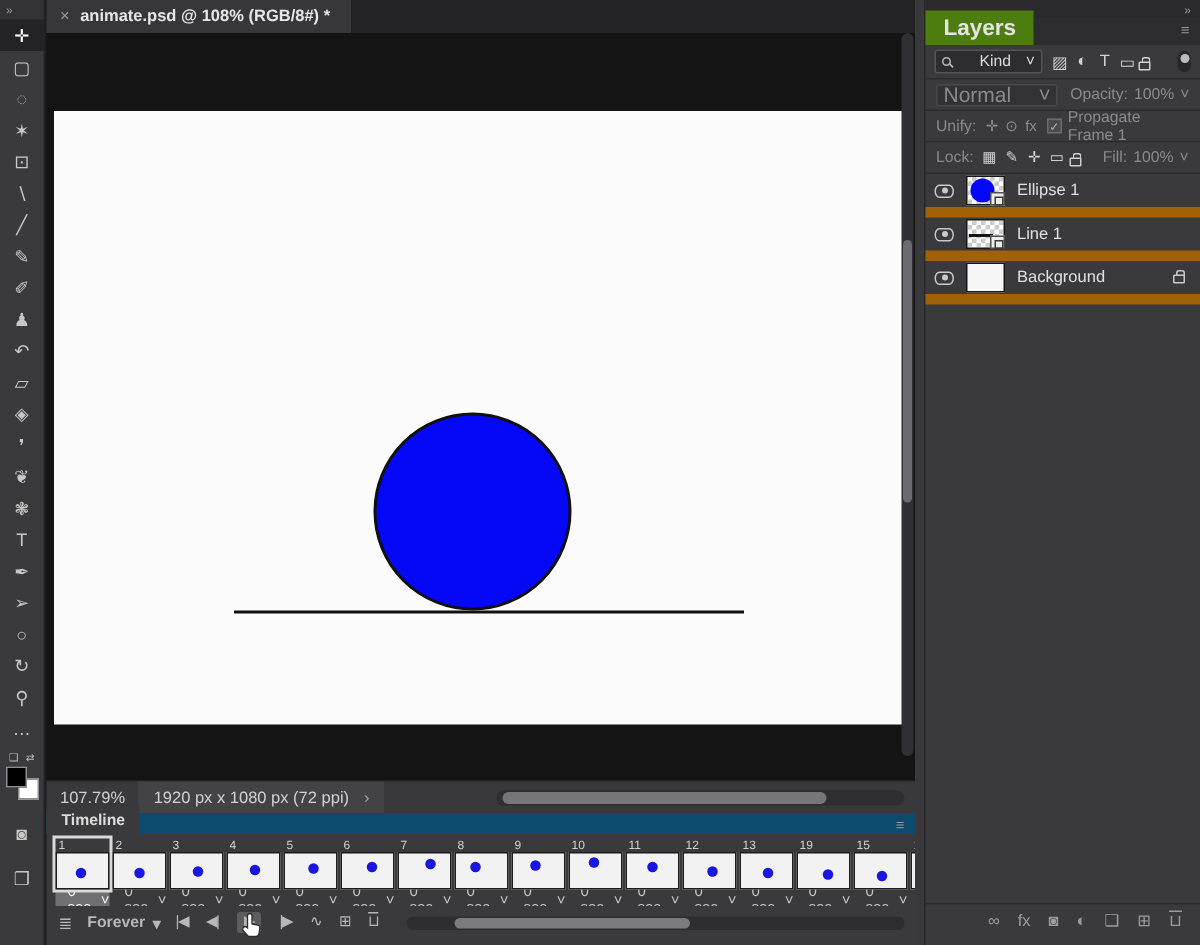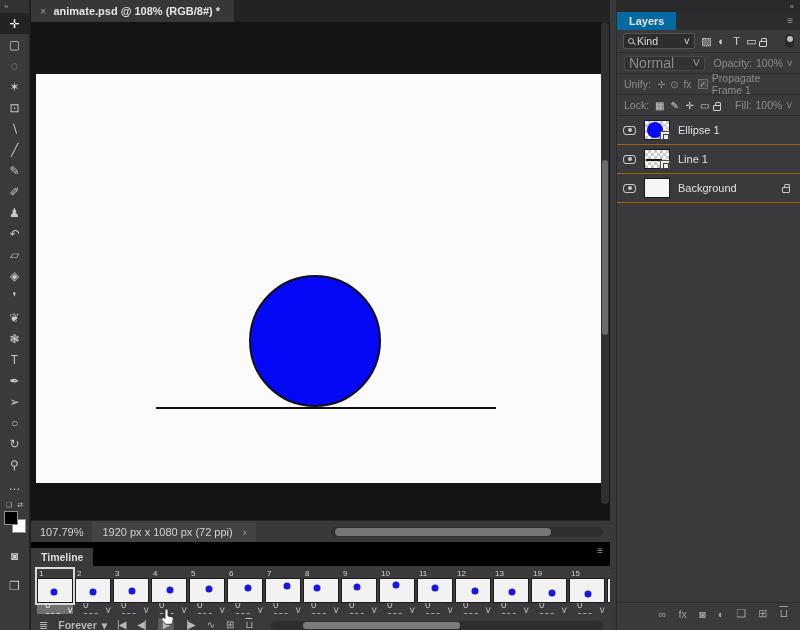--- a/index.html
+++ b/index.html
@@ -43,21 +43,21 @@
   #statusbar { position:absolute; top:520px; left:0; width:579px; height:22px;
     background:#39393b; border-top:1px solid #232325; display:flex; align-items:center;
     font-size:11px; color:#d2d2d2; }
   #statusbar .zoomlvl { padding:0 9px; }
   #statusbar .docinfo { background:#434345; height:100%; display:flex; align-items:center; gap:10px; padding:0 10px; }
   #statusbar .chev { color:#a9a9a9; }
   #hscroll-track { position:absolute; left:300px; width:272px; top:6px; height:10px; background:#2f2f31; border-radius:5px; }
   #hscroll-thumb { position:absolute; left:4px; width:216px; top:1px; height:8px; background:#767678; border-radius:4px; }
   
   #timeline { position:absolute; left:31px; top:542px; width:579px; height:88px; background:#3a3a3c; }
-  .tl-tabstrip { height:24px; background:#000000; display:flex; align-items:flex-end; position:relative; }
+  .tl-tabstrip { height:14px; background:#0c4a6e; display:flex; align-items:flex-end; position:relative; }
   .tl-tab { background:#3a3a3c; padding:3px 10px 3px 10px; font-size:10.5px; color:#dcdcdc; font-weight:bold; }
   .panel-menu-btn { position:absolute; right:7px; top:3px; color:#9a9a9a; font-size:10px; }
   #frame-strip { height:48px; display:flex; align-items:flex-start; padding:3px 0 0 6px; overflow:hidden; }
   .frame { width:36px; margin-right:2px; flex:none; }
   .fwrap { position:relative; }
   .frame.selected .fwrap { outline:2px solid #d9d9d9; }
   .fnum { display:block; height:9px; font-size:8px; line-height:9px; color:#d2d2d2; padding-left:2px; }
   .fthumb { height:25px; background:#f2f2f2; border:1px solid #1c1c1c; position:relative; }
   .fdot { position:absolute; width:7px; height:7px; border-radius:50%; transform:translate(-50%,-50%); }
   .fdelay { height:12px; margin-top:1px; display:flex; align-items:center; justify-content:center; gap:1px;
@@ -71,44 +71,44 @@
   #tl-scrolltrack { position:absolute; left:240px; width:332px; top:7px; height:9px; background:#2e2e30; border-radius:5px; }
   #tl-scrollthumb { position:absolute; left:32px; width:157px; top:1px; height:7px; background:#7b7b7d; border-radius:4px; }
   
   #dock-gap { position:absolute; left:610px; top:0; width:6px; height:630px; background:#39393b; }
   
   #layers-panel { position:absolute; left:616px; top:0; width:184px; height:630px;
     background:#3a3a3c; display:flex; flex-direction:column; border-left:1px solid #29292b; }
   .panel-topstrip { height:12px; background:#2a2a2c; display:flex; justify-content:flex-end;
     align-items:center; padding-right:6px; color:#9a9a9a; font-size:8px; }
   .panel-tabstrip { height:18px; background:#2d2d2f; display:flex; align-items:flex-end; position:relative; }
-  .panel-tab { background:#0369a1; padding:3px 12px; font-size:11px; color:#e4e4e4; font-weight:bold;text-align:right; }
+  .panel-tab { background:#4d7c0f; padding:3px 12px; font-size:15px; color:#e4e4e4; font-weight:bold;text-align:right; }
   .filter-row { height:23px; display:flex; align-items:center; gap:4px; padding:0 6px;
     border-bottom:1px solid #2c2c2e; }
   .kind-field { width:72px; height:16px; background:#2d2d2f; border:1px solid #545456; border-radius:2px;
     display:flex; align-items:center; gap:3px; padding:0 4px; font-size:10.5px; color:#dcdcdc; }
-  .kind-field .grow { flex:1; }
+  .kind-field .grow { flex:1;margin-left:16px; }
   .mag { width:6px; height:6px; border:1px solid #b9b9b9; border-radius:50%; position:relative; flex:none; }
   .mag::after { content:''; position:absolute; width:4px; height:1px; background:#b9b9b9;
     transform:rotate(45deg); right:-3px; bottom:-1px; }
   .ficon { color:#d2d2d2; font-size:11px; width:15px; text-align:center; }
   .fswitch { margin-left:auto; width:9px; height:14px; background:#28282a; border-radius:5px; position:relative; }
   .fswitch::after { content:''; position:absolute; left:1.5px; top:1.5px; width:6px; height:6px;
     border-radius:50%; background:#bcbcbc; }
   .prow { height:21px; display:flex; align-items:center; gap:4px; padding:0 7px;
     font-size:10.5px; color:#8b8b8b; border-bottom:1px solid #2c2c2e; }
   .select-dis { width:86px; height:15px; background:#323234; border:1px solid #49494b; border-radius:2px;
     display:flex; align-items:center; justify-content:space-between; padding:0 4px; font-size:14px; }
   .uicon { font-size:10px; width:13px; text-align:center; color:inherit; }
   .lock-icons .uicon { color:#cfcfcf; }
   .cbx { width:10px; height:10px; background:#4a4a4c; border:1px solid #6c6c6e;
     display:flex; align-items:center; justify-content:center; font-size:8px; color:#b0b0b0; flex:none; }
   #layer-list { }
   .layer-row { height:29px; display:flex; align-items:center; gap:8px; padding:0 10px 0 6px;
-    border-bottom:1px solid #a16207; font-size:11px; color:#e0e0e0; }
+    border-bottom:7px solid #a16207; font-size:11px; color:#e0e0e0; }
   .eye { width:13px; height:9px; border:1px solid #c9c9c9; border-radius:50%/100%; position:relative; flex:none; }
   .eye::after { content:''; position:absolute; left:3.5px; top:1.5px; width:4px; height:4px;
     border-radius:50%; background:#c9c9c9; }
   .lthumb { width:26px; height:20px; border:1px solid #19191b; position:relative; flex:none; }
   .checker { background-color:#fff;
     background-image:linear-gradient(45deg,#c9c9c9 25%,transparent 25%,transparent 75%,#c9c9c9 75%),
                      linear-gradient(45deg,#c9c9c9 25%,transparent 25%,transparent 75%,#c9c9c9 75%);
     background-size:6px 6px; background-position:0 0,3px 3px; }
   .lthumb .circ { position:absolute; left:2px; top:1px; width:16px; height:16px; border-radius:50%; }
   .lthumb .hline { position:absolute; left:1px; right:7px; top:9px; height:2px; background:#151515; }

